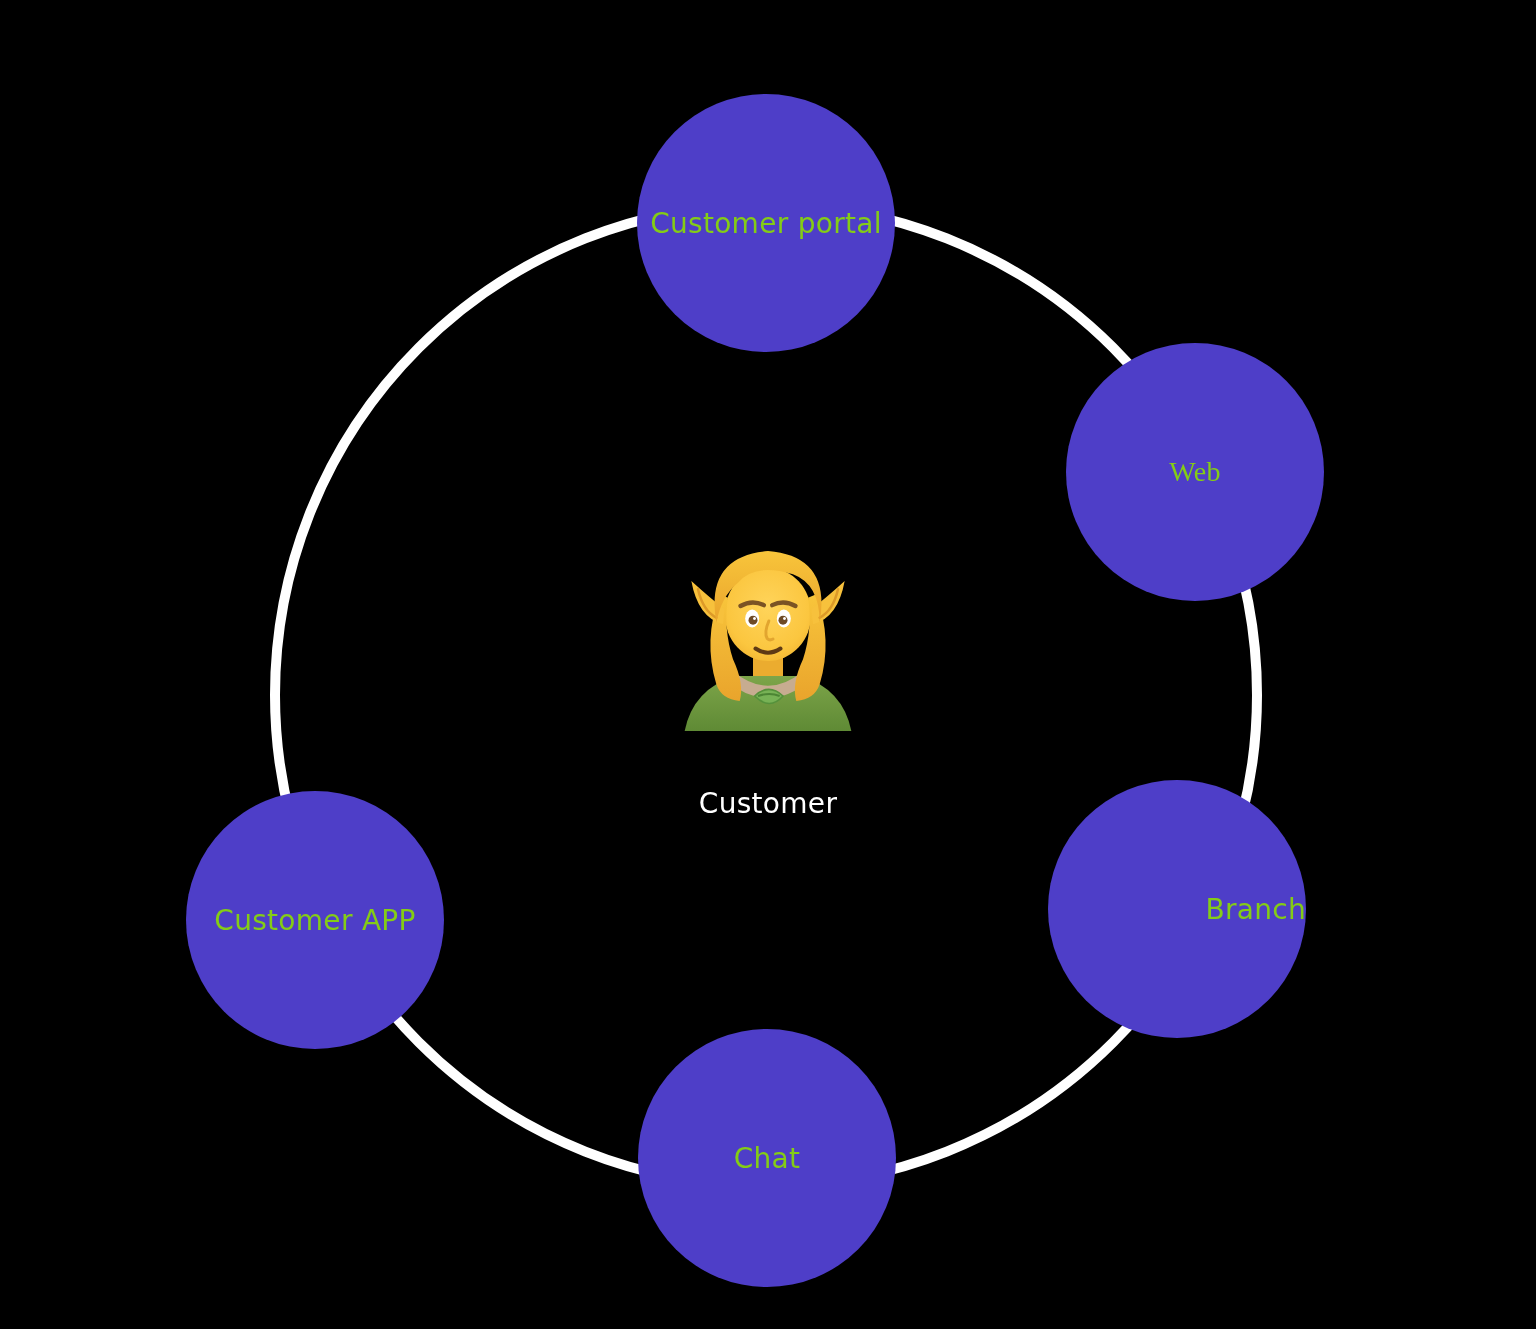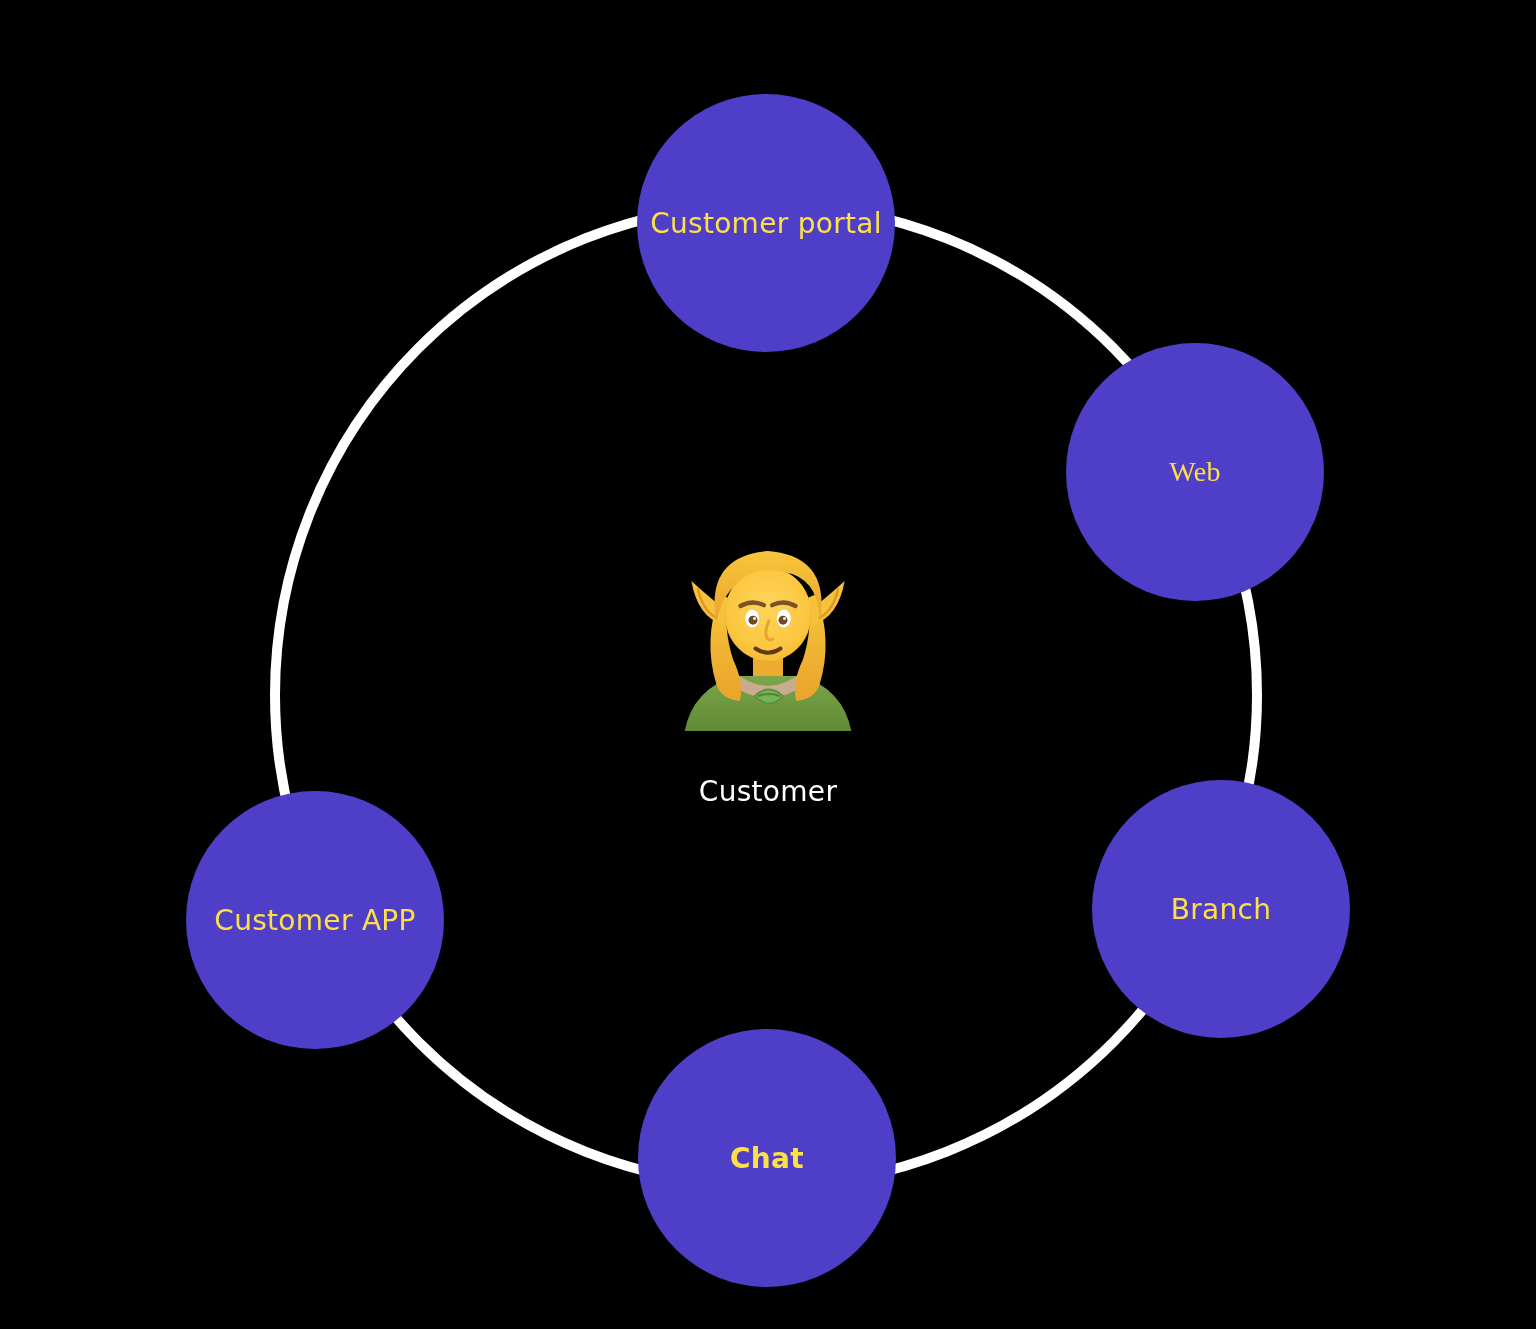--- a/index.html
+++ b/index.html
@@ -30,49 +30,49 @@
   .node {
     position: absolute;
     width: 258px;
     height: 258px;
     border-radius: 50%;
     background: #4E3EC8;
     display: flex;
     align-items: center;
     justify-content: center;
     text-align: center;
-    color: #fde047;
+    color: #84cc16;
     font-size: 28px;
     font-weight: 500;
     letter-spacing: 0.3px;
   }
   .node-customer-portal { left: 637px; top: 94px;  }
   .node-web             { left: 1066px; top: 343px; font-family: Liberation Serif, serif; }
-  .node-branch          { left: 1092px; top: 780px; }
-  .node-chat            { left: 638px;  top: 1029px; font-weight: bold;}
+  .node-branch          { left: 1048px; top: 780px; justify-content: flex-end; }
+  .node-chat            { left: 638px;  top: 1029px;}
   .node-banking-app     { left: 186px;  top: 791px; }
   .node-atm             { left: 189px;  top: 362px; }
 
   
   .center-figure {
     position: absolute;
     left: 640px;
     top: 531px;
     width: 256px;
     display: flex;
     flex-direction: column;
     align-items: center;
   }
   .emoji {
     width: 200px;
     height: 200px;
     display: block;
   }
   .center-label {
-    margin-top: 44px;
+    margin-top: 56px;
     color: #ffffff;
     font-size: 28px;
     font-weight: 500;
     letter-spacing: 0.3px;
   }
 </style>
 </head>
 <body>
 
 <div class="canvas">

